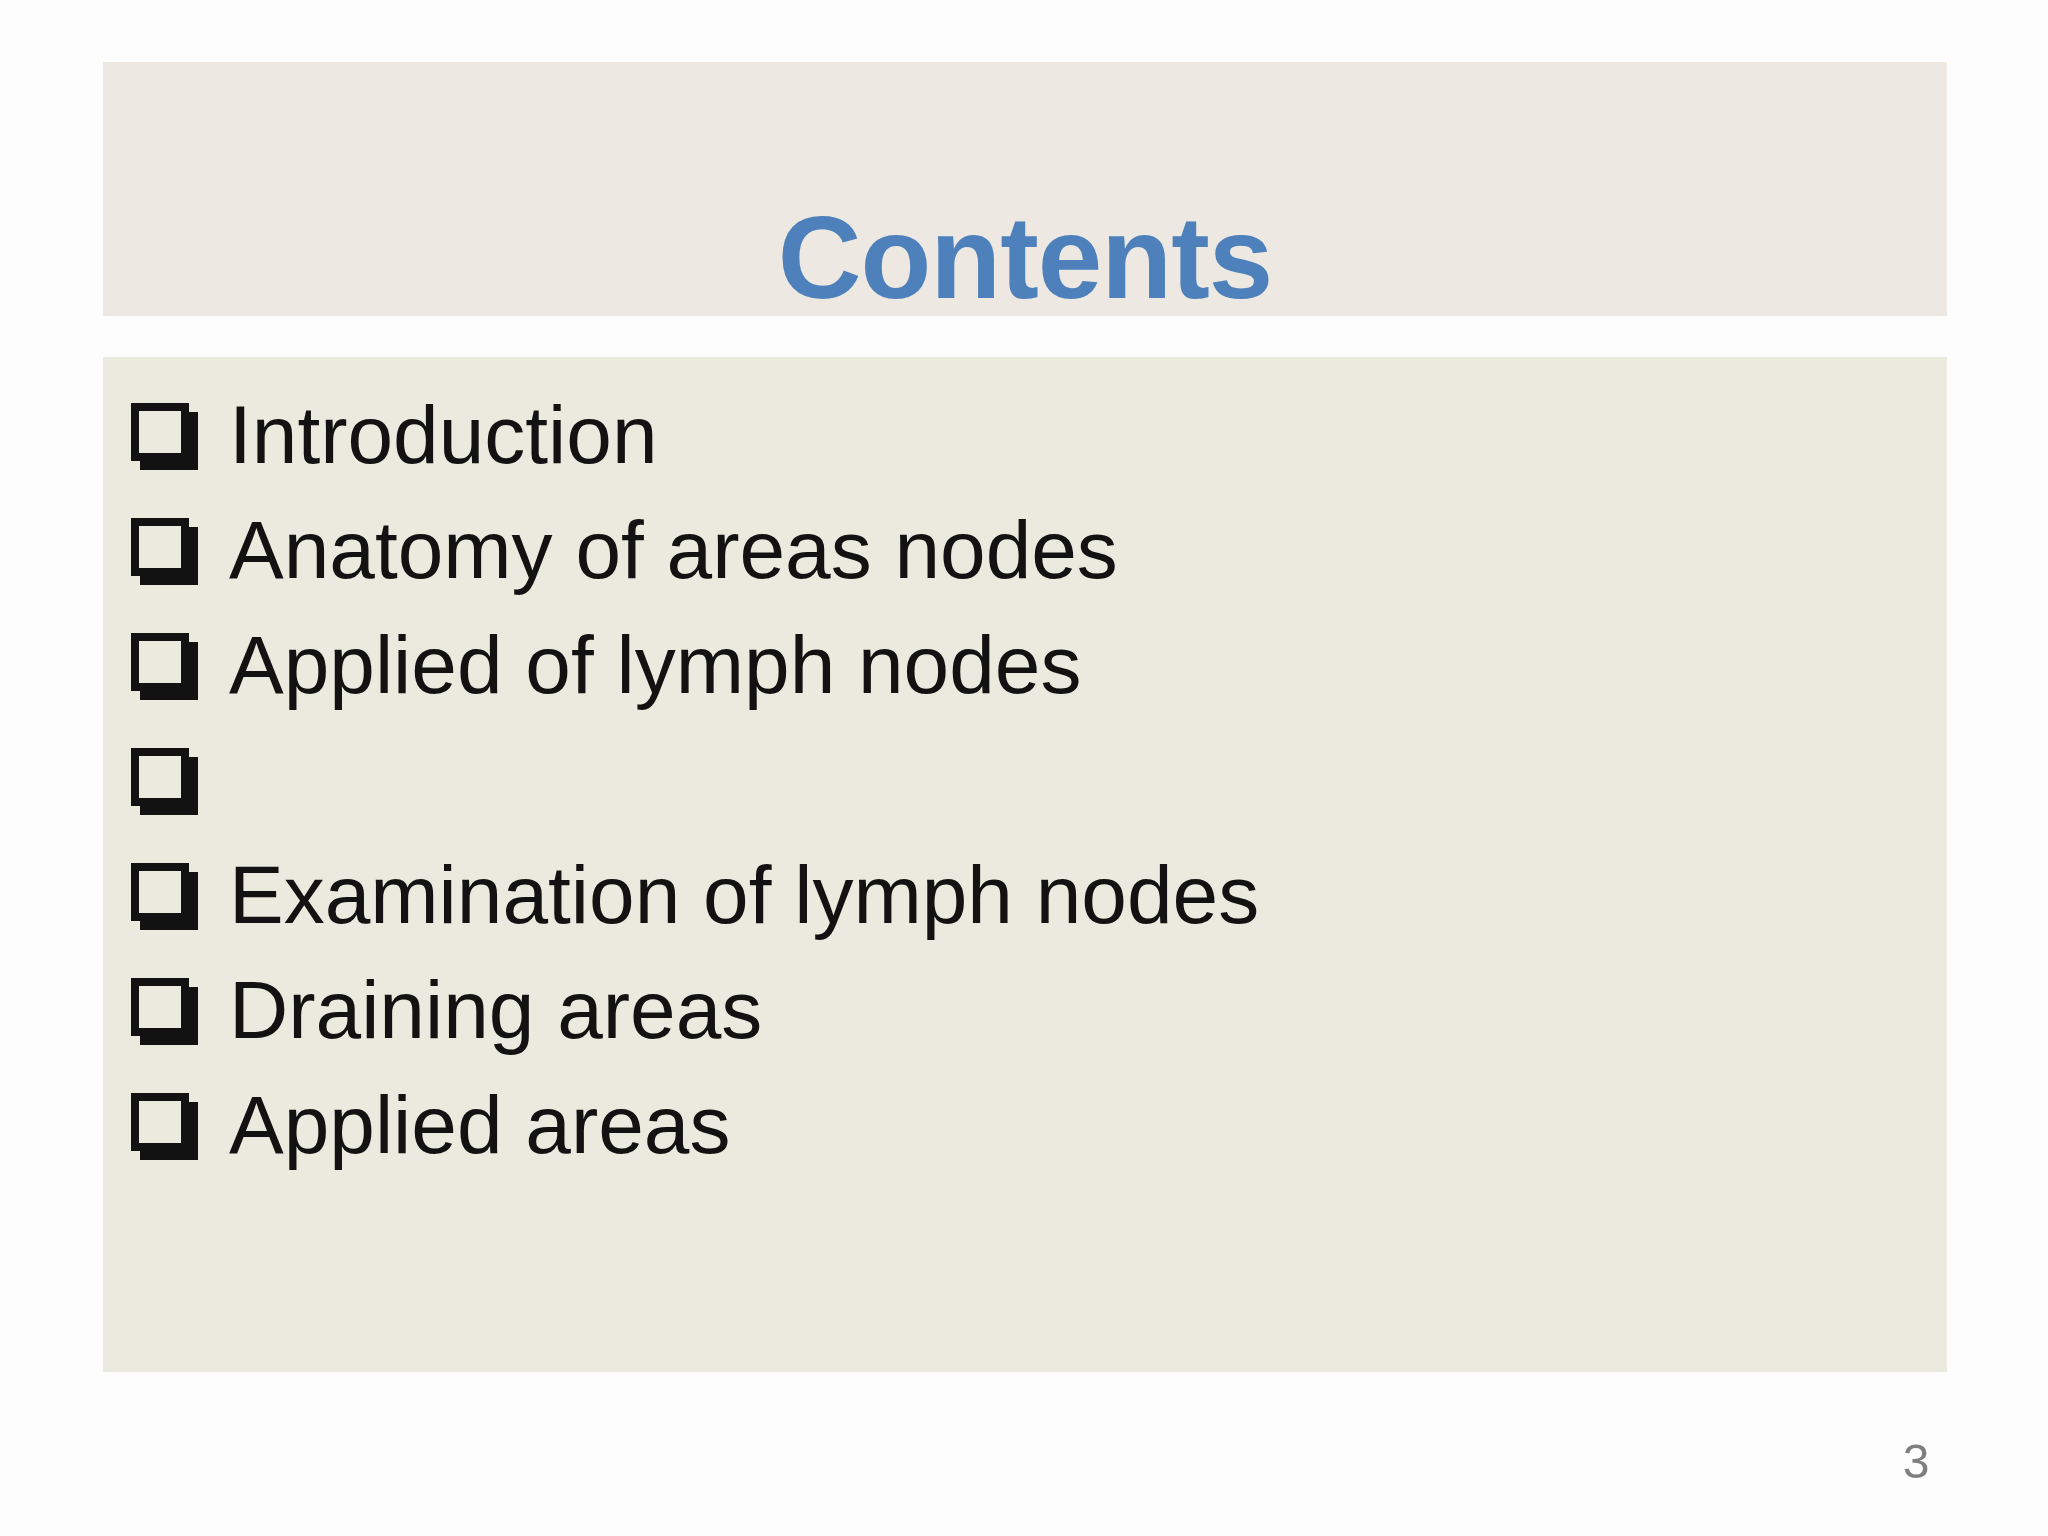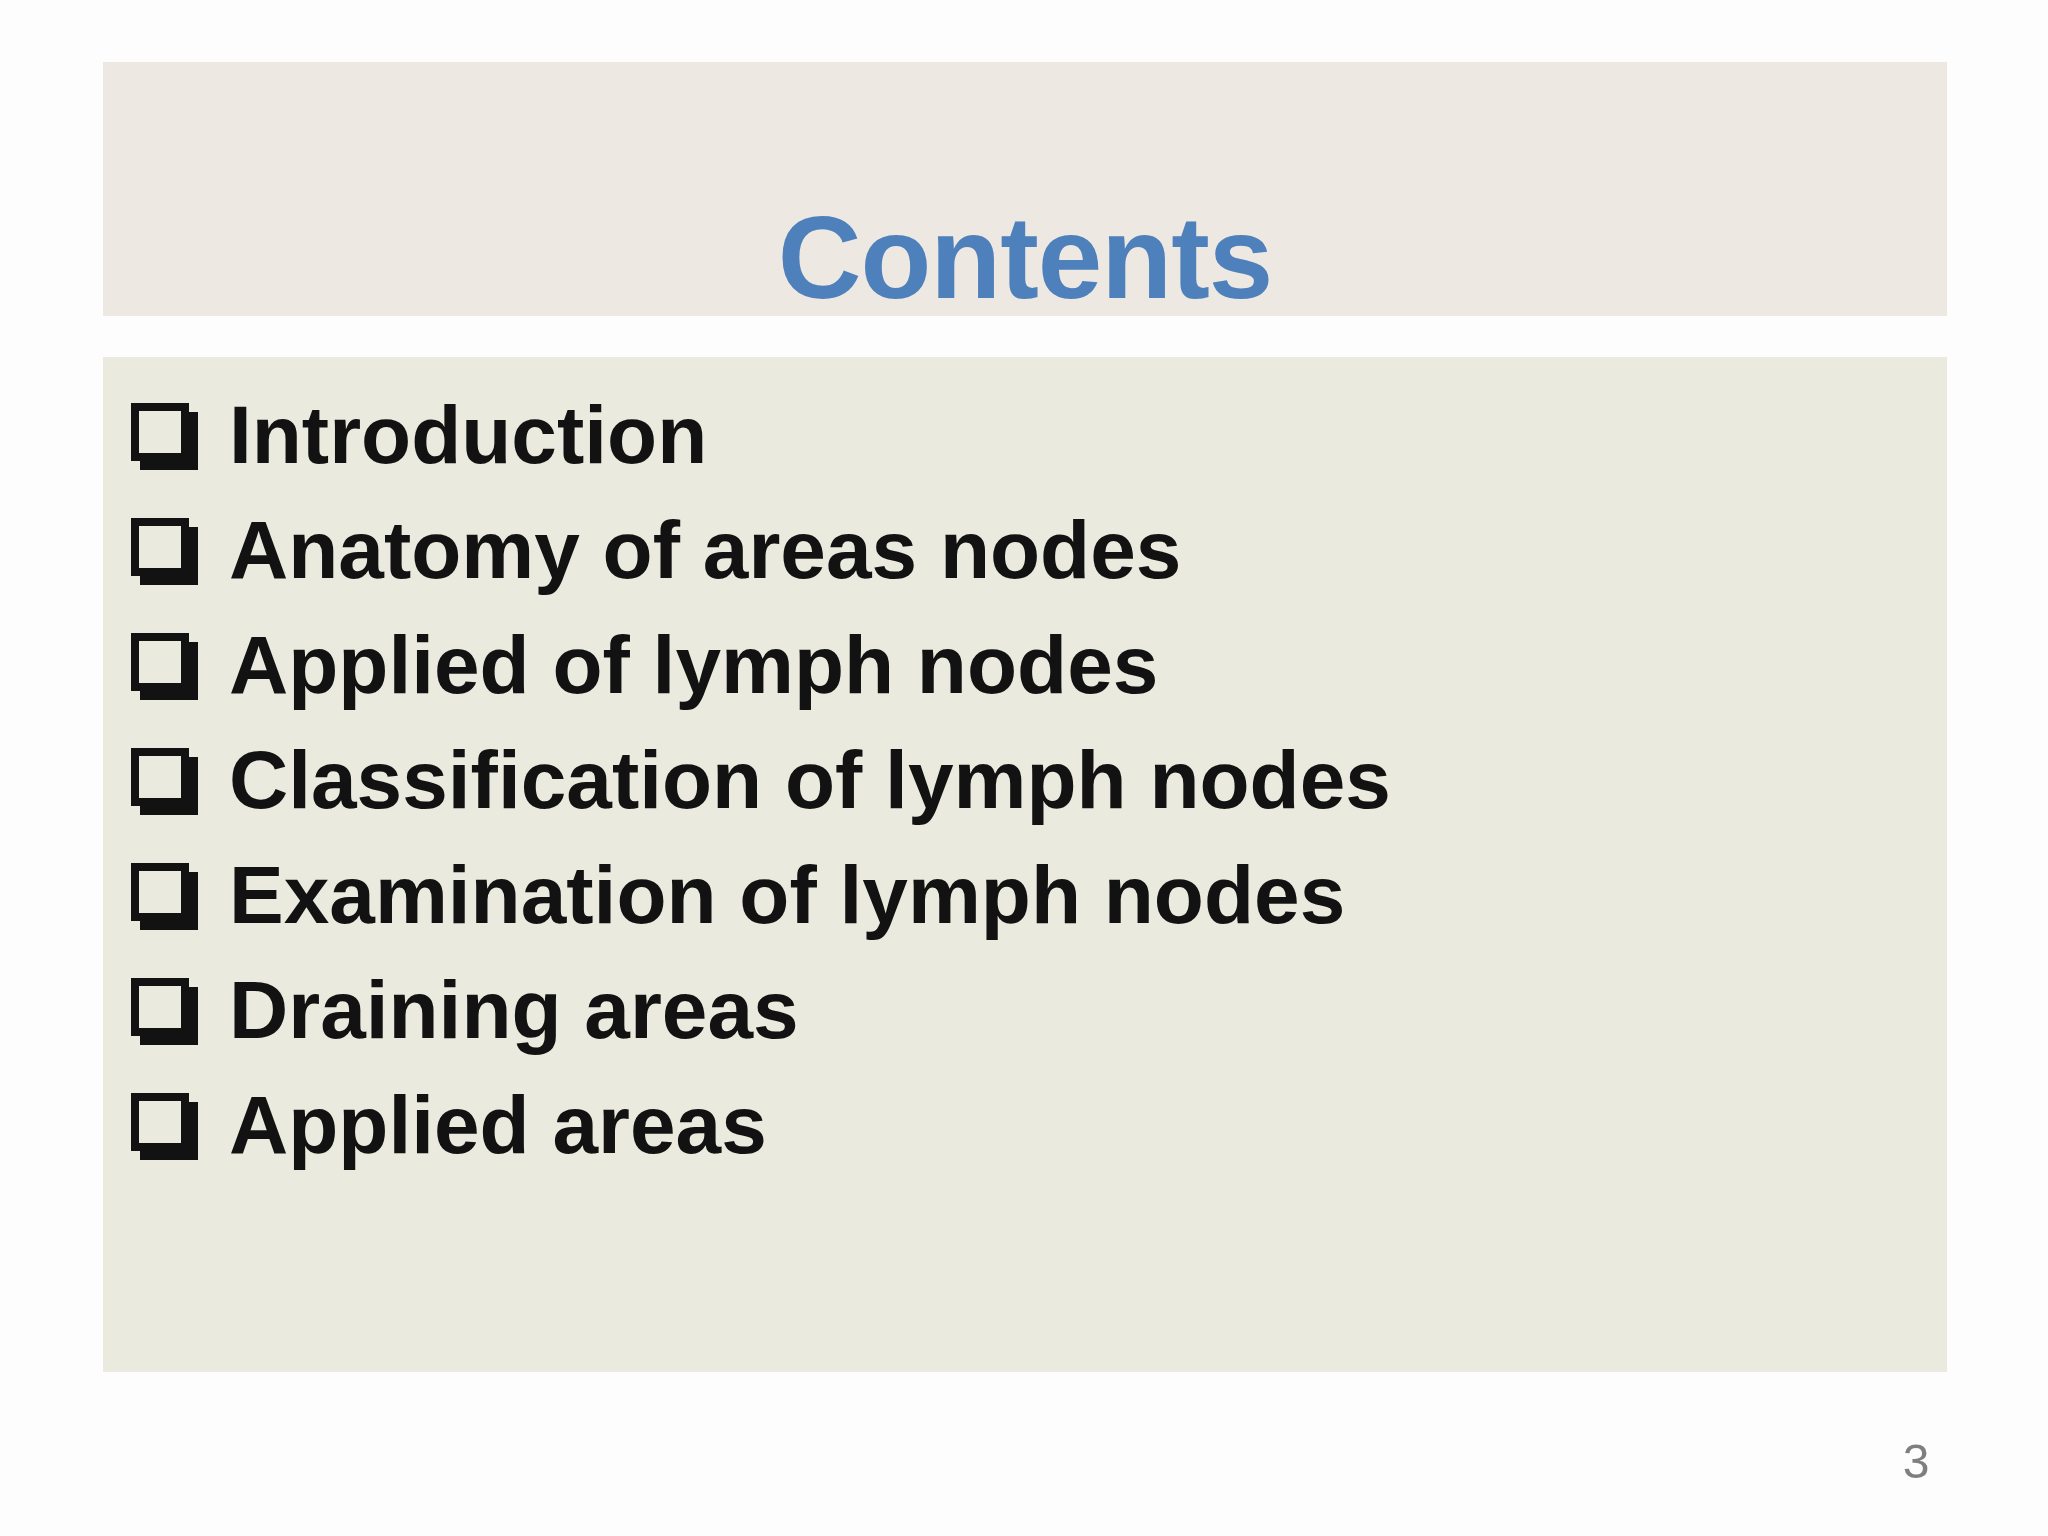--- a/index.html
+++ b/index.html
@@ -61,21 +61,20 @@
     background: transparent;
     box-shadow: 9px 9px 0 0 #121212;
     margin-right: 40px;
     margin-bottom: 6px;
   }
   .toc-label {
     font-size: 82px;
     color: #121212;
     line-height: 1;
     white-space: nowrap;
-    font-weight: bold;
   }
   .page-number {
     position: absolute;
     left: 1868px;
     top: 1438px;
     width: 96px;
     text-align: center;
     font-size: 48px;
     color: #7F7F7F;
     line-height: 1;
@@ -99,21 +98,20 @@
       <li class="toc-item">
         <span class="bullet"></span>
         <span class="toc-label">Anatomy of areas nodes</span>
       </li>
       <li class="toc-item">
         <span class="bullet"></span>
         <span class="toc-label">Applied of lymph nodes</span>
       </li>
       <li class="toc-item">
         <span class="bullet"></span>
-        <span class="toc-label">Classification of lymph nodes</span>
       </li>
       <li class="toc-item">
         <span class="bullet"></span>
         <span class="toc-label">Examination of lymph nodes</span>
       </li>
       <li class="toc-item">
         <span class="bullet"></span>
         <span class="toc-label">Draining areas</span>
       </li>
       <li class="toc-item">

